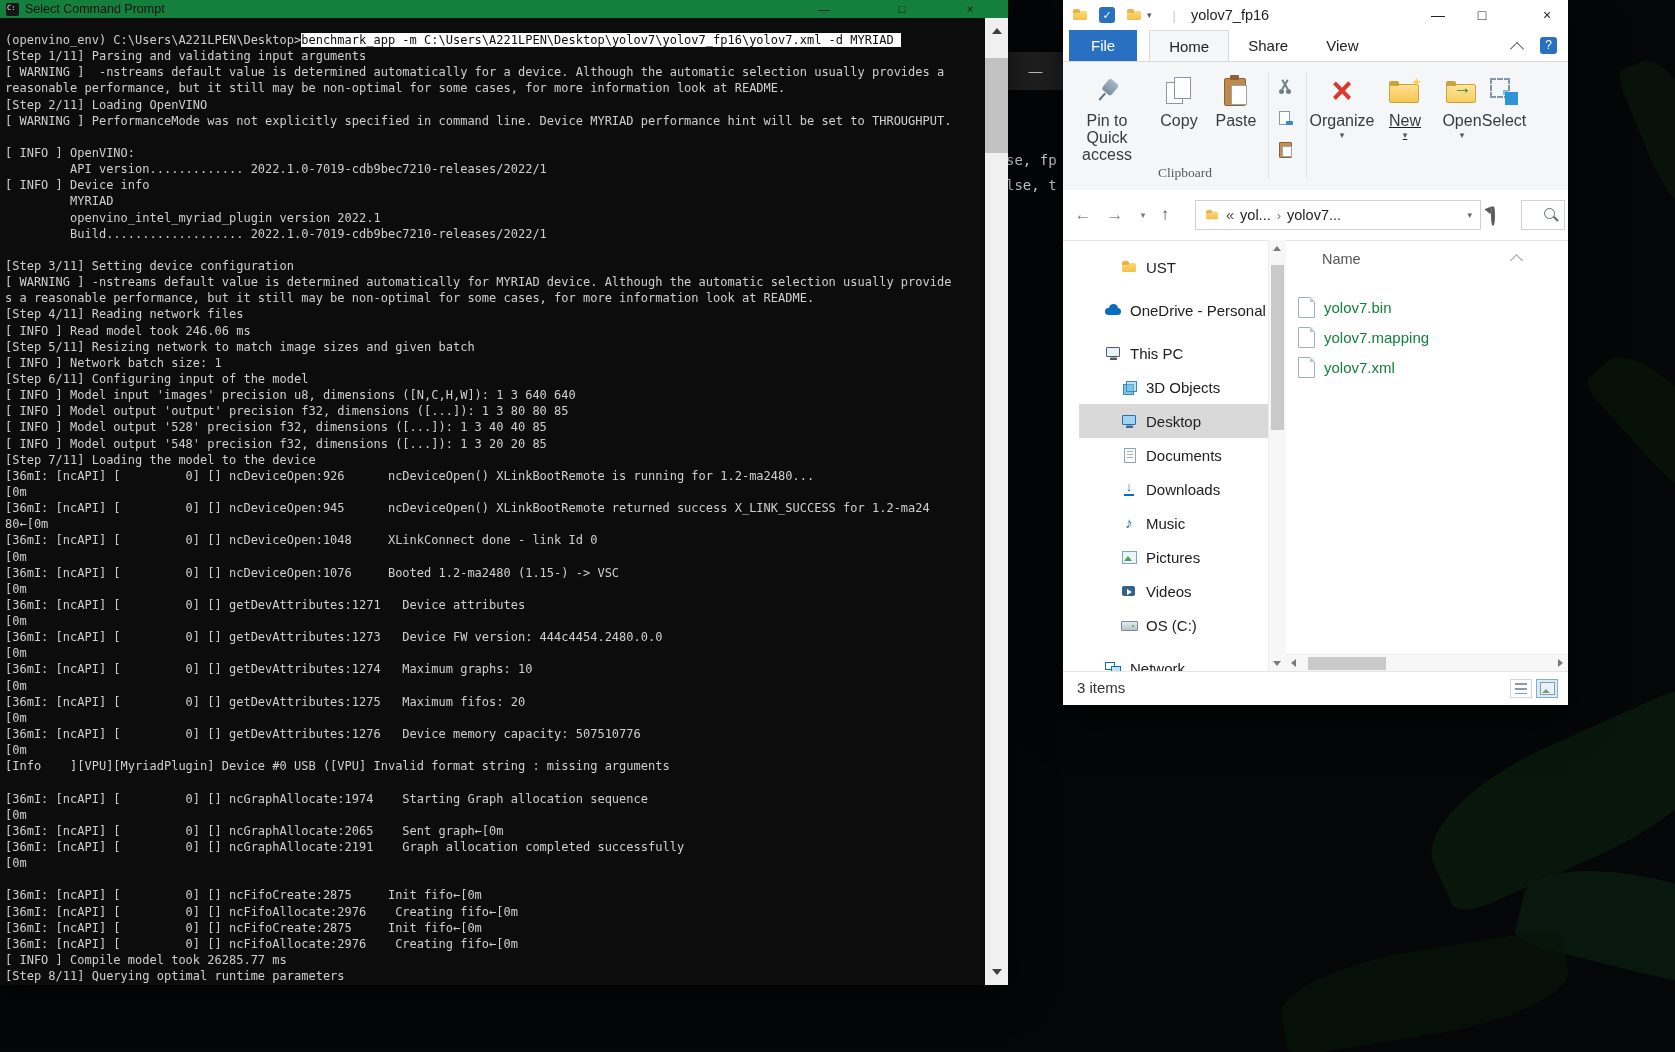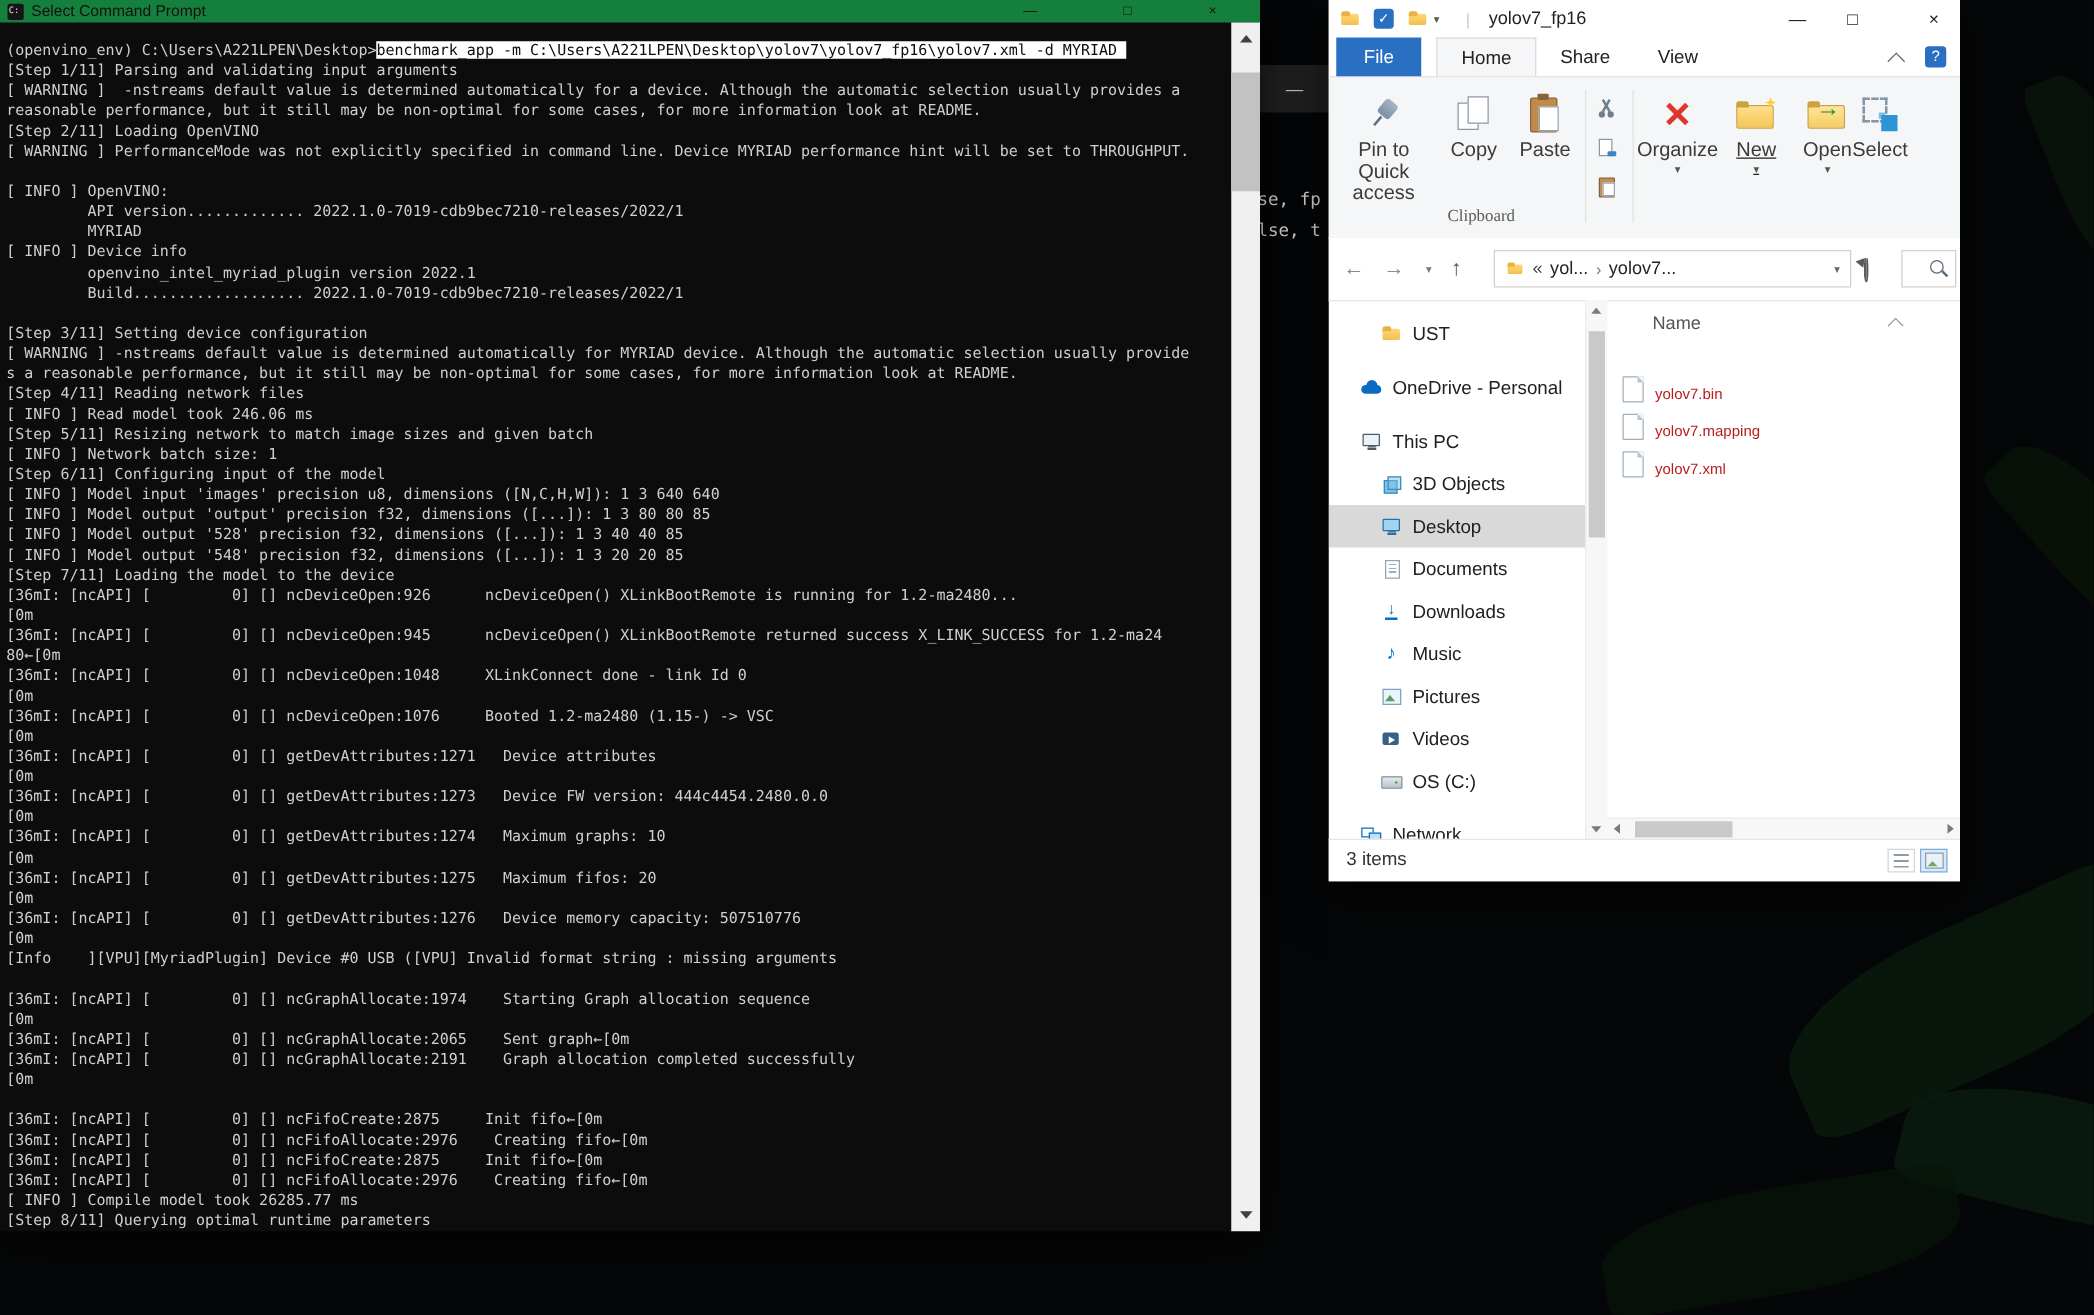--- a/index.html
+++ b/index.html
@@ -105,39 +105,39 @@
   .addr-dd{margin-left:auto;font-size:9px;color:#666;}
   .nv-refresh{position:absolute;left:428px;top:17px;}
   .refresh-ic{width:13px;height:13px;border:2px solid #5a5a5a;border-radius:50%;border-top-color:transparent;position:relative;transform:rotate(-30deg);}
   .refresh-ic::before{content:"";position:absolute;top:-5px;right:-2px;border:4px solid transparent;border-bottom:7px solid #5a5a5a;transform:rotate(40deg);}
   .e-search{position:absolute;left:458px;right:3px;top:10px;height:30px;border:1px solid #d0d0d0;background:#fff;box-sizing:border-box;}
   .mag{position:absolute;right:9px;top:7px;width:9px;height:9px;border:1.6px solid #5a6b7a;border-radius:50%;}
   .mag::after{content:"";position:absolute;left:8px;top:9px;width:6px;height:1.6px;background:#5a6b7a;transform:rotate(45deg);}
   
   .e-main{position:absolute;left:0;top:240px;right:0;bottom:33px;overflow:hidden;}
   .e-sidebar{position:absolute;left:0;top:0;bottom:0;width:205px;padding-top:10px;box-sizing:border-box;overflow:hidden;}
-  .nav-row{height:34px;display:flex;align-items:center;gap:9px;padding-left:26px;font-size:15px;color:#202020;}
+  .nav-row{height:34px;display:flex;align-items:center;gap:9px;padding-left:26px;font-size:15px;color:#202020;margin-left:16px;}
   .nav-row.lvl2{padding-left:42px;}
   .nav-row.selected{background:#d9d9d9;}
   .nav-row.gap-after{margin-bottom:9px;}
   .nav-row.gap-before{margin-top:9px;}
   .nav-label{white-space:nowrap;}
   
   .e-vscroll{position:absolute;left:205px;top:0;bottom:0;width:17px;background:#f7f7f7;border-left:1px solid #ececec;}
   .vs-up{position:absolute;top:6px;left:4px;} .vs-down{position:absolute;bottom:6px;left:4px;}
   .tri-s-up{border-left:4px solid transparent;border-right:4px solid transparent;border-bottom:5px solid #7a7a7a;}
   .tri-s-down{border-left:4px solid transparent;border-right:4px solid transparent;border-top:5px solid #7a7a7a;}
   .vs-thumb{position:absolute;left:2px;right:2px;top:25px;height:165px;background:#c9c9c9;}
   
   .e-filearea{position:absolute;left:223px;top:0;right:0;bottom:0;}
   .f-header{position:absolute;left:0;right:0;top:8px;height:26px;font-size:14.5px;color:#555;}
   .f-header-label{position:absolute;left:36px;top:3px;}
   .f-sort{position:absolute;left:226px;top:8px;width:8px;height:8px;border-left:1.5px solid #999;border-top:1.5px solid #999;transform:rotate(45deg);}
   .f-list{position:absolute;left:0;right:0;top:52px;}
-  .f-row{height:30px;display:flex;align-items:flex-end;gap:9px;padding-left:12px;font-size:12px;color:#b91c1c;}
+  .f-row{height:30px;display:flex;align-items:center;gap:9px;padding-left:12px;font-size:15px;color:#15803d;}
   .icon-file{width:15px;height:19px;background:#fff;border:1px solid #9fb0bd;border-radius:1px;position:relative;flex:none;}
   .icon-file::before{content:"";position:absolute;top:-1px;right:-1px;border-top:5px solid #f5f6f7;border-left:5px solid #b9c6d0;}
   .f-hscroll{position:absolute;left:0;right:0;bottom:0;height:17px;background:#f7f7f7;border-top:1px solid #ececec;}
   .hs-left{position:absolute;left:5px;top:4px;border-top:4px solid transparent;border-bottom:4px solid transparent;border-right:5px solid #7a7a7a;}
   .hs-right{position:absolute;right:5px;top:4px;border-top:4px solid transparent;border-bottom:4px solid transparent;border-left:5px solid #7a7a7a;}
   .hs-thumb{position:absolute;left:22px;top:2px;height:13px;width:78px;background:#c9c9c9;}
   
   .e-statusbar{position:absolute;left:0;right:0;bottom:0;height:33px;background:#fff;border-top:1px solid #e5e5e5;}
   .status-text{position:absolute;left:14px;top:0;line-height:32px;font-size:15px;color:#333;}
   .view-toggles{position:absolute;right:10px;top:7px;display:flex;gap:4px;}
@@ -215,23 +215,23 @@
           <div class="tline">[Step 2/11] Loading OpenVINO</div>
 
           <div class="tline">[ WARNING ] PerformanceMode was not explicitly specified in command line. Device MYRIAD performance hint will be set to THROUGHPUT.</div>
 
           <div class="tline"></div>
 
           <div class="tline">[ INFO ] OpenVINO:</div>
 
           <div class="tline">         API version............. 2022.1.0-7019-cdb9bec7210-releases/2022/1</div>
 
+          <div class="tline">[ INFO ] Device info</div>
+
           <div class="tline">         MYRIAD</div>
-
-          <div class="tline">[ INFO ] Device info</div>
 
           <div class="tline">         openvino_intel_myriad_plugin version 2022.1</div>
 
           <div class="tline">         Build................... 2022.1.0-7019-cdb9bec7210-releases/2022/1</div>
 
           <div class="tline"></div>
 
           <div class="tline">[Step 3/11] Setting device configuration</div>
 
           <div class="tline">[ WARNING ] -nstreams default value is determined automatically for MYRIAD device. Although the automatic selection usually provide</div>

